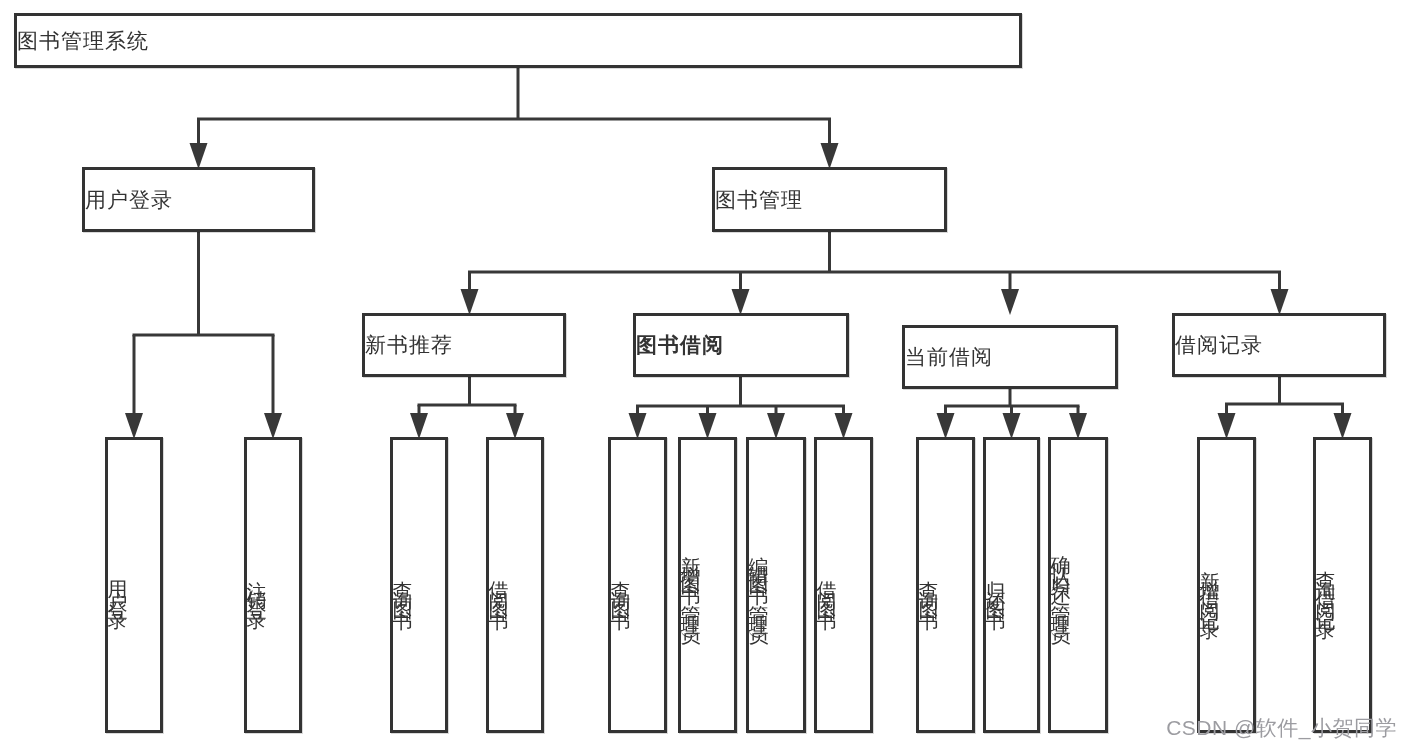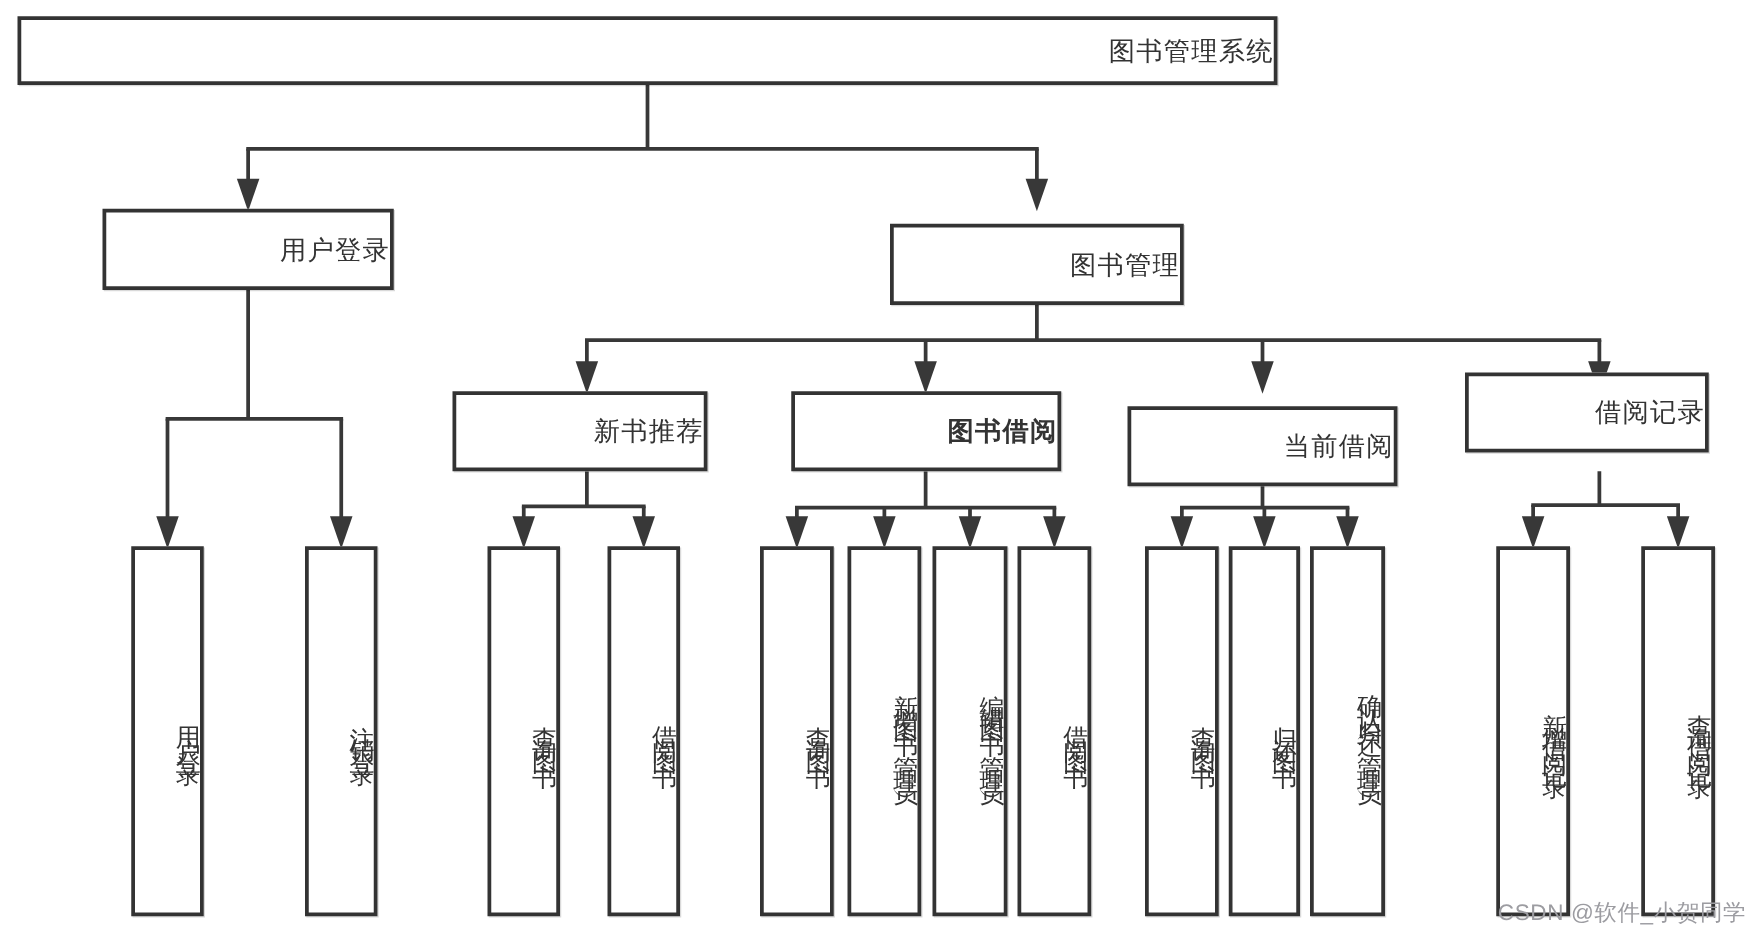--- a/index.html
+++ b/index.html
@@ -22,42 +22,42 @@
     width: 1405px;
     height: 747px;
   }
   .node {
     position: absolute;
     box-sizing: border-box;
     border: 3px solid #a3a3a3;
     background: #ffffff;
     display: flex;
     align-items: center;
-    justify-content: flex-end;
+    justify-content: flex-start;
     color: #333333;
     font-size: 21px;
     letter-spacing: 1px;
     box-shadow: 1px 1px 0 rgba(0,0,0,0.15);
   }
   .node span {
     white-space: nowrap;
   }
   .node.vertical {
     font-size: 20px;
   }
   .node.vertical span {
     writing-mode: vertical-rl;
     letter-spacing: 10px;
     line-height: 1;
   }
   .watermark {
     position: absolute;
     right: 8px;
     bottom: 5px;
-    font-size: 18px;
+    font-size: 21px;
     color: #9c9ca1;
     letter-spacing: 0.5px;
   }
 </style>
 </head>
 <body>
 
 <div class="canvas">
   <svg id="edges" xmlns="http://www.w3.org/2000/svg">
       <line x1="518" y1="68" x2="518" y2="119" stroke="#383838" stroke-width="3"></line>
@@ -113,33 +113,33 @@
       <line x1="1342.5" y1="404" x2="1342.5" y2="419" stroke="#383838" stroke-width="3"></line>
       <polygon points="1333.5,413 1351.5,413 1342.5,439" fill="#383838"></polygon>
     </svg>
   <div id="nodes">
       <div class="node" style="left: 14px; top: 13px; width: 1008px; height: 55px; border-color: rgb(51, 51, 51);">
         <span>图书管理系统</span>
       </div>
       <div class="node" style="left: 82px; top: 167px; width: 233px; height: 65px; border-color: rgb(51, 51, 51);">
         <span>用户登录</span>
       </div>
-      <div class="node" style="left: 712px; top: 179px; width: 235px; height: 65px; border-color: rgb(51, 51, 51);">
+      <div class="node" style="left: 712px; top: 167px; width: 235px; height: 65px; border-color: rgb(51, 51, 51);">
         <span>图书管理</span>
       </div>
       <div class="node" style="left: 362px; top: 313px; width: 204px; height: 64px; border-color: rgb(51, 51, 51);">
         <span>新书推荐</span>
       </div>
       <div class="node" style="left: 633px; top: 313px; width: 216px; height: 64px; border-color: rgb(51, 51, 51); font-weight: bold;">
         <span>图书借阅</span>
       </div>
       <div class="node" style="left: 902px; top: 313px; width: 216px; height: 64px; border-color: rgb(51, 51, 51); margin-top: 12px;">
         <span>当前借阅</span>
       </div>
-      <div class="node" style="left: 1172px; top: 298px; width: 195px; height: 64px; border-color: rgb(51, 51, 51);">
+      <div class="node" style="left: 1172px; top: 313px; width: 214px; height: 64px; border-color: rgb(51, 51, 51);">
         <span>借阅记录</span>
       </div>
       <div class="node vertical" style="left: 105px; top: 437px; width: 58px; height: 296px; border-color: rgb(51, 51, 51);">
         <span>用户登录</span>
       </div>
       <div class="node vertical" style="left: 244px; top: 437px; width: 58px; height: 296px; border-color: rgb(51, 51, 51);">
         <span>注销登录</span>
       </div>
       <div class="node vertical" style="left: 390px; top: 437px; width: 58px; height: 296px; border-color: rgb(51, 51, 51);">
         <span>查询图书</span>

